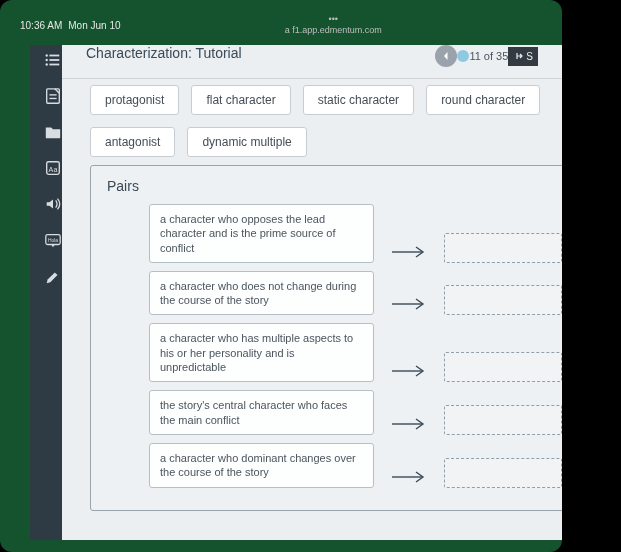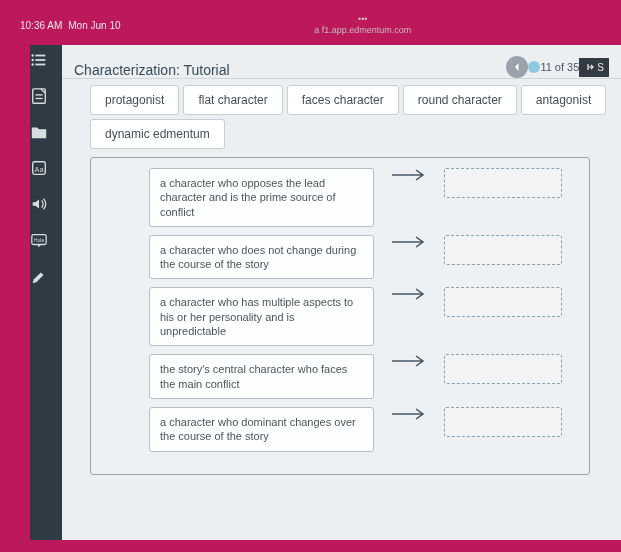--- a/index.html
+++ b/index.html
@@ -1,40 +1,40 @@
 <!DOCTYPE html>
 <html><head>
 <meta charset="utf-8">
 <style>
   * { box-sizing: border-box; margin: 0; padding: 0; font-family: -apple-system, BlinkMacSystemFont, "Helvetica Neue", Arial, sans-serif; }
   html, body { width: 621px; height: 552px; background: #000; overflow: hidden; }
-  .device-frame { position: relative; width: 621px; height: 552px; background: #be185d; }
+  .device-frame { position: relative; width: 562px; height: 552px; background: #14532d; border-radius: 12px; }
   .status-bar { position: absolute; top: 14px; left: 20px; right: 8px; height: 22px; color: #e8e8e8; font-size: 10px; display: flex; align-items: center; }
   .status-left { flex: 0 0 auto; display:flex; gap:6px; align-items:center;}
   .status-center { flex: 1 1 auto; text-align: center; color:#bfbfbf; font-size:9px; line-height:1.2;}
   .status-right { flex: 0 0 auto; display:flex; gap:4px; align-items:center; }
   .screen { position: absolute; top: 45px; left: 30px; right: 0; bottom: 12px; background: #2e3a44; display: flex; }
-  .toolbar { width: 32px; background: transparent; display: flex; flex-direction: column; align-items: flex-start; padding-top: 6px; gap: 14px; color: #d3d7da; }
+  .toolbar { width: 32px; background: transparent; display: flex; flex-direction: column; align-items: flex-end; padding-top: 6px; gap: 14px; color: #d3d7da; }
   .toolbar svg { width:18px; height:18px; fill:#d8dde1; }
   .content-wrap { flex:1; background:#eceff1; position:relative; display:flex; flex-direction:column; overflow:hidden;}
-  .title-row { height:34px; background:#eceff1; border-bottom:1px solid #d0d4d7; display:flex; align-items:flex-end; padding:0 12px; color:#3a4a57; font-size:14px; font-weight:400; }
+  .title-row { height:34px; background:#eceff1; border-bottom:1px solid #d0d4d7; display:flex; align-items:flex-start; padding:0 24px; color:#3a4a57; font-size:14px; font-weight:400; }
   .title-row .spacer { flex:1; }
   .nav-box { display:flex; align-items:center; }
   .nav-back { width:22px; height:22px; border-radius:50%; background:#9aa3ab; display:flex; align-items:center; justify-content:center; }
   .nav-back svg { width:10px; height:10px; fill:#fff;}
   .progress-dot { width:12px; height:12px; border-radius:50%; background:#8fc9e0; }
   .nav-count { font-size:11px; color:#4a5560; }
   .exit-chip { background:#333a41; color:#e9eef2; font-size:10px; padding:4px 5px; display:flex; align-items:center; gap:3px;}
   .exit-chip svg{width:10px;height:10px;fill:#e9eef2;}
   .canvas { flex:1; padding:6px 8px 10px 28px; overflow:auto; }
-  .tiles { display:flex; flex-wrap:wrap; gap:4px; margin-bottom:8px; }
+  .tiles { display:flex; flex-wrap:wrap; gap:12px; margin-bottom:8px; }
   .tile { background:#fff; border:1px solid #c7cdd2; border-radius:3px; padding:7px 14px; font-size:12px; color:#444e57; cursor:grab; }
   .pairs-box { border:1px solid #9aa4ad; border-radius:3px; padding:10px 14px 14px; background:#eef1f3; width:500px;}
   .pairs-title { font-size:14px; color:#3a4a57; margin:2px 0 10px 2px; }
-  .pair-row { display:flex; align-items:flex-start; gap:16px; margin-bottom:8px;padding-left:44px; }
+  .pair-row { display:flex; align-items:flex-end; gap:16px; margin-bottom:8px;padding-left:44px; }
   .definition { background:#fdfefe; border:1px solid #b7bfc6; border-radius:3px; font-size:11px; color:#4b555e; padding:7px 10px; width:225px; line-height:1.3; }
   .arrow { flex:0 0 38px; }
   .arrow svg { width:38px; height:14px; stroke:#3a4a57; fill:none; stroke-width:1.4; }
   .drop { flex:0 0 118px; height:30px; border:1.5px dashed #8fa0ad; border-radius:2px; background:rgba(255,255,255,0.18); }
 </style>
 </head>
 <body>
 
 <div class="device-frame">
 
@@ -130,27 +130,28 @@
               </svg>
             <span>S</span>
           </span>
         </div>
       </div>
 
       <div class="canvas">
         <div class="tiles">
           <div class="tile">protagonist</div>
           <div class="tile">flat character</div>
-          <div class="tile">faces character</div>
+          <div class="tile">static character</div>
           <div class="tile">round character</div>
           <div class="tile">antagonist</div>
-          <div class="tile">dynamic edmentum</div>
+          <div class="tile">dynamic multiple</div>
         </div>
 
         <div class="pairs-box">
+          <div class="pairs-title">Pairs</div>
 
           <div class="pair-row">
             <div class="definition">a character who opposes the lead character and is the prime source of conflict</div>
             <span class="arrow"><svg viewBox="0 0 38 14">
                   <line x1="2" y1="7" x2="32" y2="7"></line>
                   <path d="M26 2 L33 7 L26 12"></path>
                 </svg></span>
             <div class="drop"></div>
           </div>
           <div class="pair-row">

